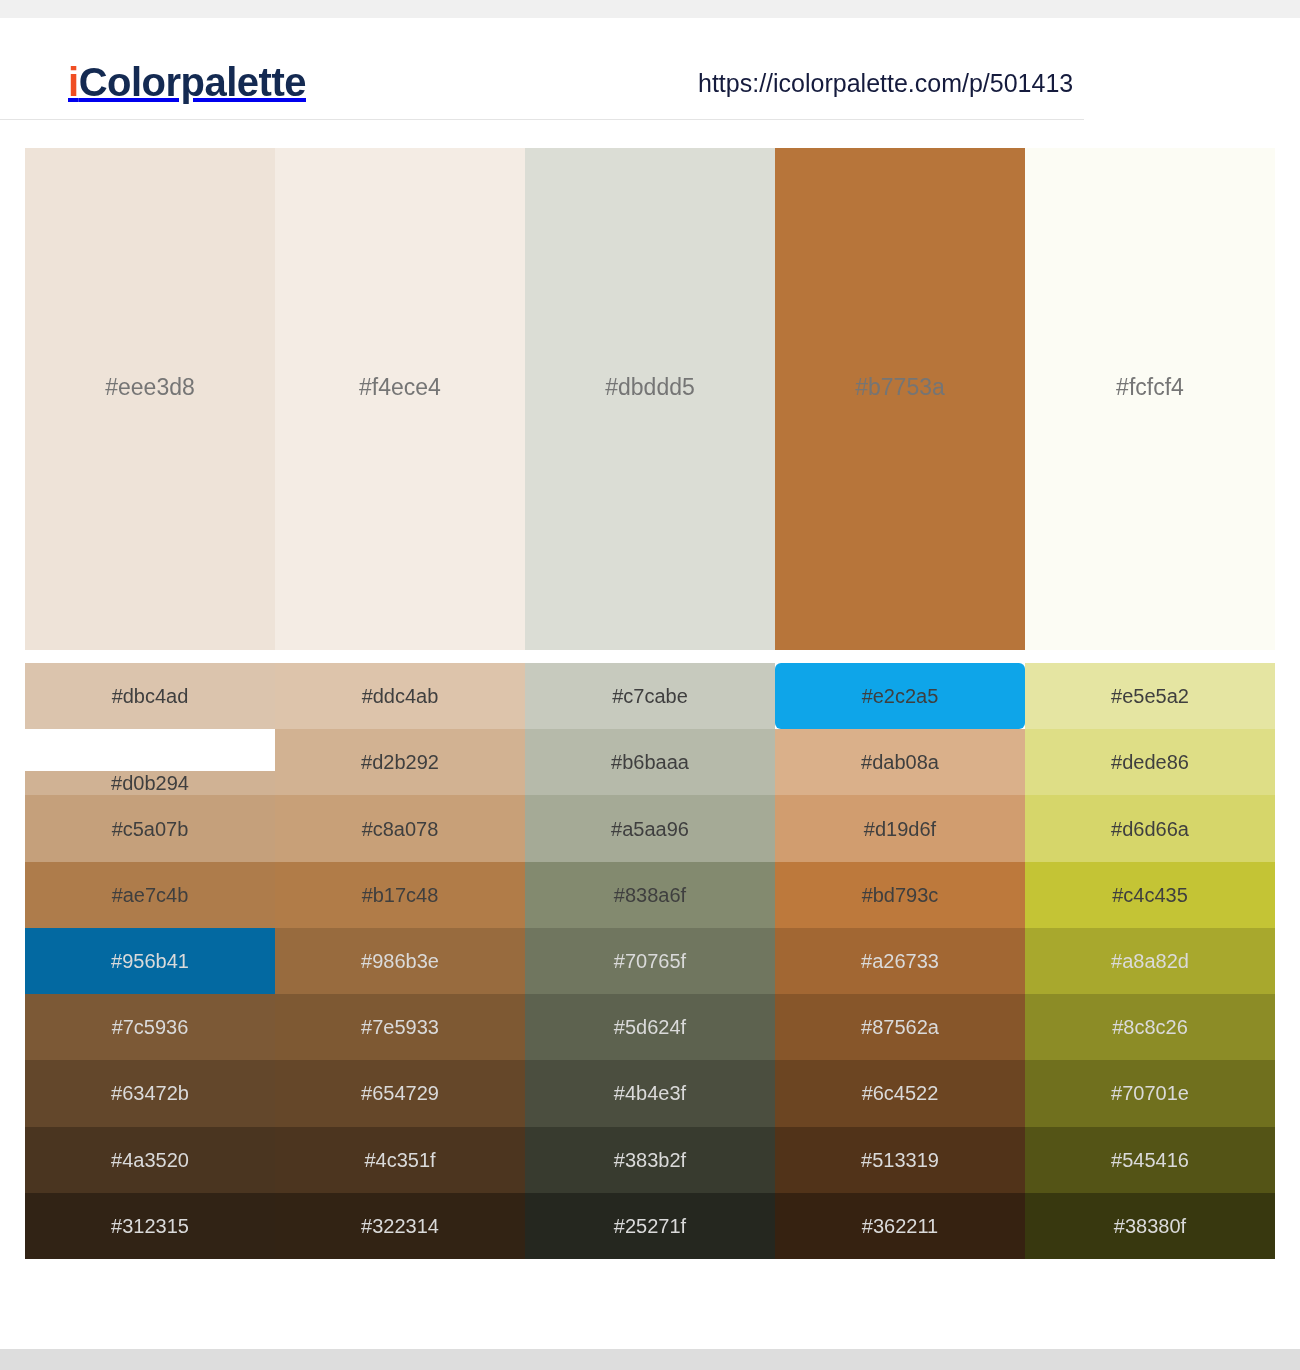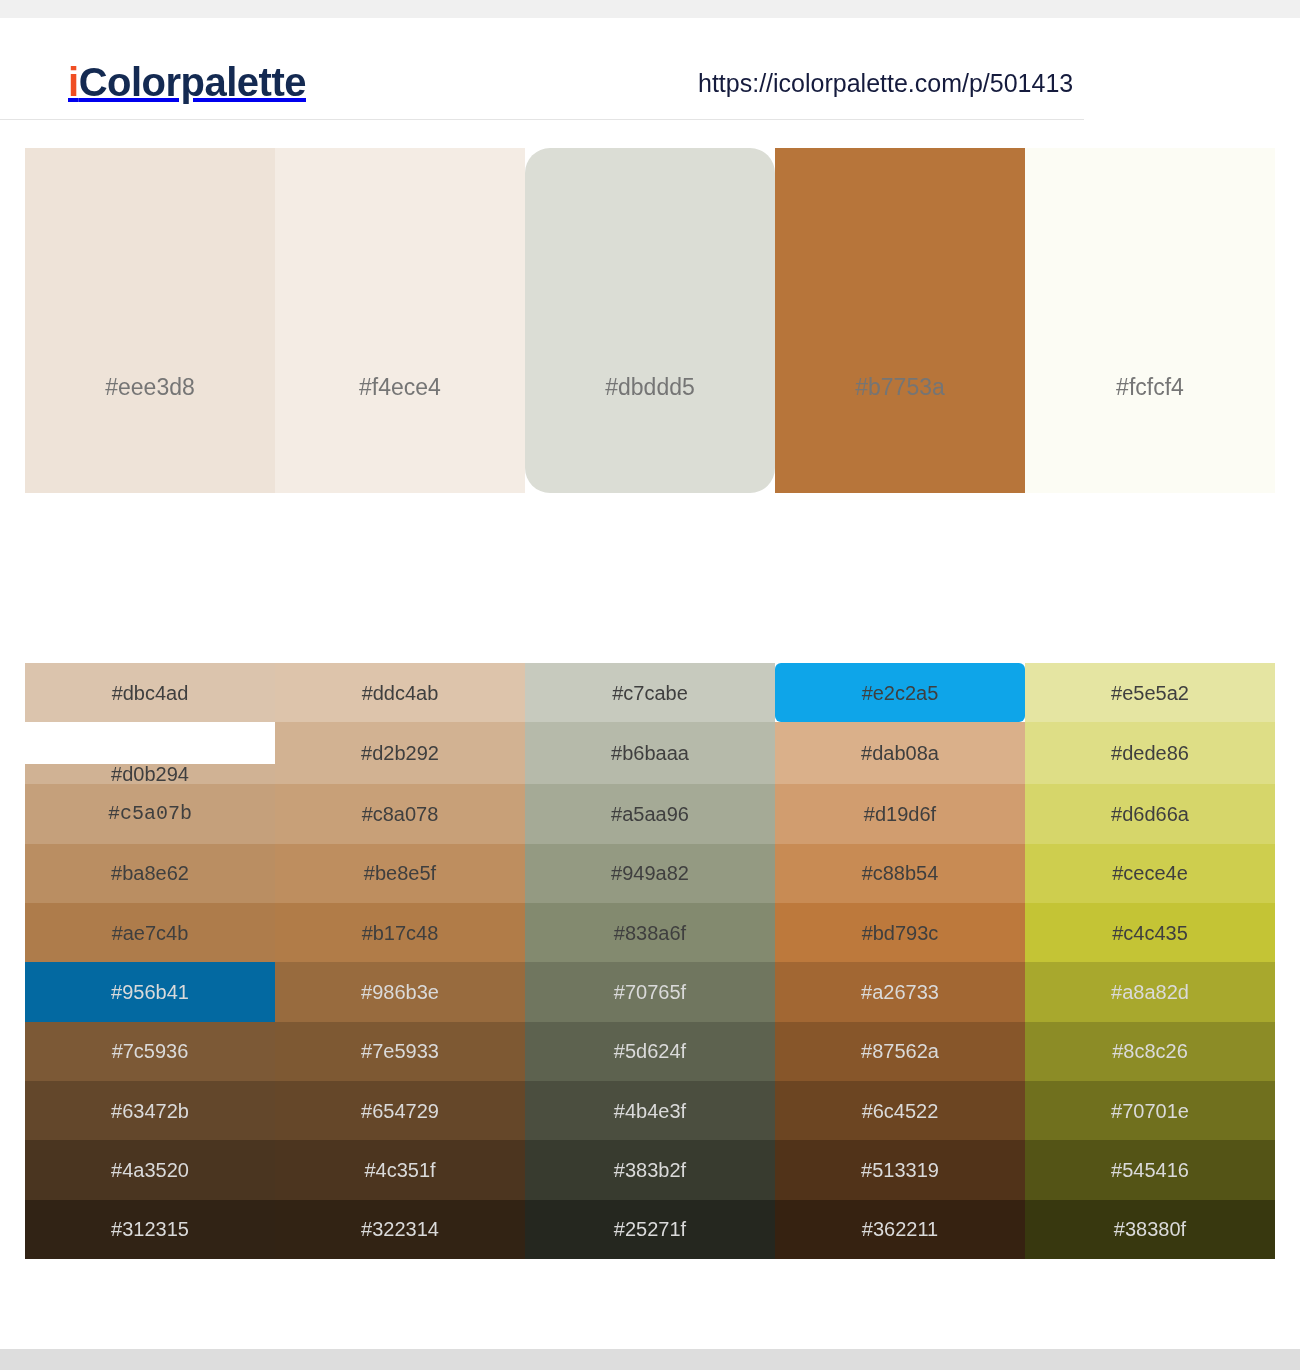--- a/index.html
+++ b/index.html
@@ -61,21 +61,21 @@
     white-space: nowrap;
     line-height: 1;
   }
 
   
   .main-swatches {
     position: absolute;
     left: 25px;
     top: 148px;
     width: 1250px;
-    height: 345px;
+    height: 502px;
     display: flex;
   }
   .main-swatch {
     flex: 1 1 0;
     position: relative;
   }
   .main-swatch-label {
     position: absolute;
     left: 0;
     right: 0;
@@ -135,21 +135,21 @@
     <div class="header-url">https://icolorpalette.com/p/501413</div>
   </div>
 
   <div class="main-swatches">
       <div class="main-swatch" style="background: rgb(238, 227, 216);">
         <div class="main-swatch-label">#eee3d8</div>
       </div>
       <div class="main-swatch" style="background: rgb(244, 236, 228);">
         <div class="main-swatch-label">#f4ece4</div>
       </div>
-      <div class="main-swatch" style="background: rgb(219, 221, 213); border-radius: 25px;">
+      <div class="main-swatch" style="background: rgb(219, 221, 213);">
         <div class="main-swatch-label">#dbddd5</div>
       </div>
       <div class="main-swatch" style="background: rgb(183, 117, 58);">
         <div class="main-swatch-label">#b7753a</div>
       </div>
       <div class="main-swatch" style="background: rgb(252, 252, 244);">
         <div class="main-swatch-label">#fcfcf4</div>
       </div>
     </div>
 
@@ -162,32 +162,25 @@
         <div class="shade-cell dark-text" style="background: rgb(229, 229, 162);">#e5e5a2</div>
       </div>
       <div class="shade-row">
         <div class="shade-cell dark-text" style="background: rgb(208, 178, 148); margin-top: 42px;">#d0b294</div>
         <div class="shade-cell dark-text" style="background: rgb(210, 178, 146);">#d2b292</div>
         <div class="shade-cell dark-text" style="background: rgb(182, 186, 170);">#b6baaa</div>
         <div class="shade-cell dark-text" style="background: rgb(218, 176, 138);">#dab08a</div>
         <div class="shade-cell dark-text" style="background: rgb(222, 222, 134);">#dede86</div>
       </div>
       <div class="shade-row">
-        <div class="shade-cell dark-text" style="background: rgb(197, 160, 123); font-family: Liberation Mono, monospace;">#c5a07b</div>
+        <div class="shade-cell dark-text" style="background: rgb(197, 160, 123);">#c5a07b</div>
         <div class="shade-cell dark-text" style="background: rgb(200, 160, 120);">#c8a078</div>
         <div class="shade-cell dark-text" style="background: rgb(165, 170, 150);">#a5aa96</div>
         <div class="shade-cell dark-text" style="background: rgb(209, 157, 111);">#d19d6f</div>
         <div class="shade-cell dark-text" style="background: rgb(214, 214, 106);">#d6d66a</div>
-      </div>
-      <div class="shade-row">
-        <div class="shade-cell dark-text" style="background: rgb(186, 142, 98);">#ba8e62</div>
-        <div class="shade-cell dark-text" style="background: rgb(190, 142, 95);">#be8e5f</div>
-        <div class="shade-cell dark-text" style="background: rgb(148, 154, 130);">#949a82</div>
-        <div class="shade-cell dark-text" style="background: rgb(200, 139, 84);">#c88b54</div>
-        <div class="shade-cell dark-text" style="background: rgb(206, 206, 78);">#cece4e</div>
       </div>
       <div class="shade-row">
         <div class="shade-cell dark-text" style="background: rgb(174, 124, 75);">#ae7c4b</div>
         <div class="shade-cell dark-text" style="background: rgb(177, 124, 72);">#b17c48</div>
         <div class="shade-cell dark-text" style="background: rgb(131, 138, 111);">#838a6f</div>
         <div class="shade-cell dark-text" style="background: rgb(189, 121, 60);">#bd793c</div>
         <div class="shade-cell dark-text" style="background: rgb(196, 196, 53);">#c4c435</div>
       </div>
       <div class="shade-row">
         <div class="shade-cell light-text" style="background: #0369a1;">#956b41</div>

